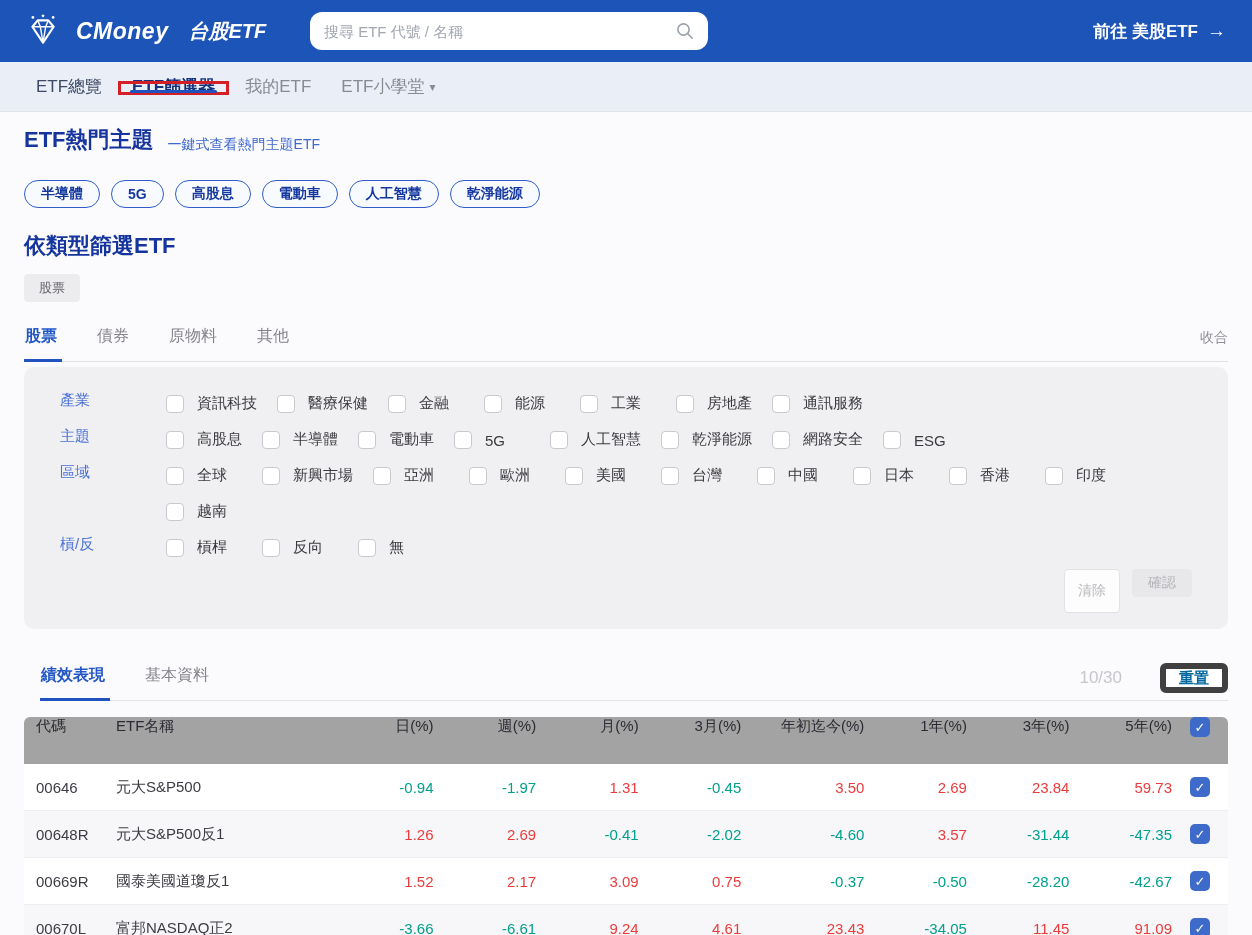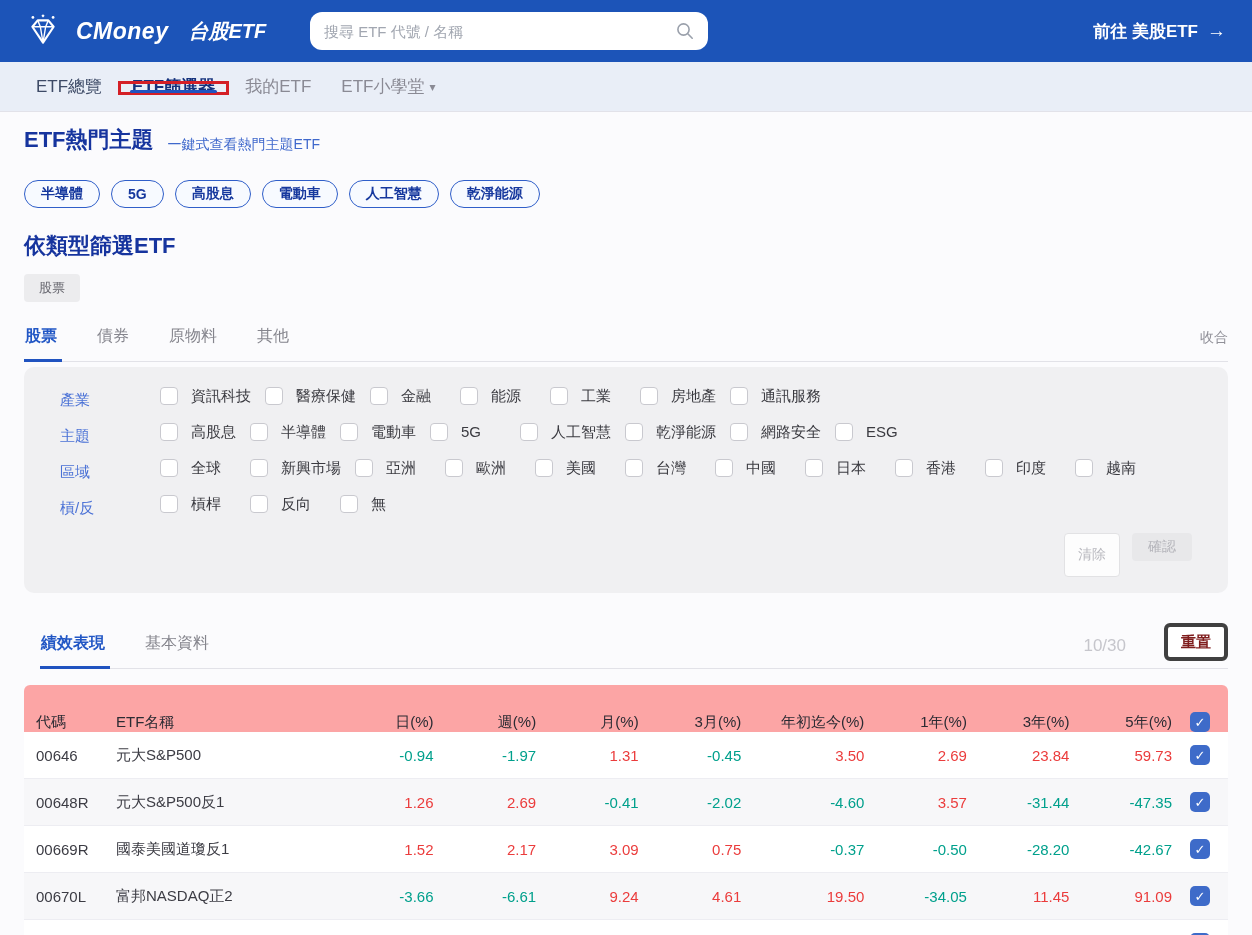--- a/index.html
+++ b/index.html
@@ -40,34 +40,34 @@
   .tab { font-size:16px; color:#85858d; padding:6px 1px 14px; position:relative; cursor:pointer; }
   .tab.active { color:#2257c5; font-weight:700; }
   .tab.active::after { content:""; position:absolute; left:0; right:-4px; bottom:-1px; height:3px; background:#2053c0; }
   .collapse { margin-left:auto; color:#909098; font-size:14px; padding-bottom:14px; cursor:pointer; }
 
   
   .filter-panel { background:#f0f0f2; border-radius:10px; margin-top:5px; padding:20px 36px 16px 36px; }
   .filter-row { display:flex; }
   .filter-label { width:100px; color:#4a71d6; font-size:15px; line-height:26px; flex-shrink:0; }
   .filter-options { display:flex; flex-wrap:wrap; flex:1; }
-  .filter-option { display:flex; align-items:flex-start; gap:13px; min-width:76px; margin-right:14px; margin-bottom:10px; height:26px; cursor:pointer; font-size:15px; color:#3a3a40; }
+  .filter-option { display:flex; align-items:flex-end; gap:13px; min-width:76px; margin-right:14px; margin-bottom:10px; height:26px; cursor:pointer; font-size:15px; color:#3a3a40;margin-left:6px; }
   .filter-row:last-of-type .filter-option { margin-bottom:0; }
   .cb { width:18px; height:18px; border:1.5px solid #c9c9cf; border-radius:4px; background:#fff; flex-shrink:0; }
   .filter-actions { display:flex; justify-content:flex-end; gap:12px; margin-top:2px; }
   .btn-clear { min-width:56px; height:44px; background:#fdfdfd; border:1px solid #e2e2e4; border-radius:4px; color:#b9b9bf; font-size:14px; cursor:pointer; font-family:inherit; }
   .btn-confirm { min-width:60px; height:28px; background:#e8e8ea; border:none; border-radius:4px; color:#b4b4ba; font-size:14px; cursor:pointer; font-family:inherit; }
 
   
   .results-bar { display:flex; align-items:flex-end; gap:38px; border-bottom:1px solid #e2e2e8; margin-top:30px;margin-left:16px; }
   .count { margin-left:auto; color:#c6c6cc; font-size:17px; padding-bottom:12px; }
-  .btn-reset { border:4px solid #404040; color:#7f1d1d; background:#fff; border-radius:6px; height:38px; padding:0 13px; font-size:15px; font-weight:700; margin-bottom:7px; cursor:pointer; font-family:inherit; }
+  .btn-reset { border:6px solid #404040; color:#0369a1; background:#fff; border-radius:6px; height:30px; padding:0 13px; font-size:15px; font-weight:700; margin-bottom:7px; cursor:pointer; font-family:inherit; }
 
   .table { margin-top:16px; }
-  .thead { display:flex; background:#fca5a5; border-radius:6px 6px 0 0; height:47px; align-items:flex-end; font-size:15px; color:#2b2b33; }
+  .thead { display:flex; background:#a3a3a3; border-radius:6px 6px 0 0; height:47px; align-items:flex-start; font-size:15px; color:#2b2b33; }
   .trow { display:flex; height:47px; align-items:center; font-size:15px; color:#3c3c44; border-bottom:1px solid #ededf2; background:#fff; cursor:pointer; }
   .trow.stripe { background:#f7f7f9; }
   .col-code { width:92px; padding-left:12px; }
   .col-name { width:215px; }
   .col-num { flex:1; text-align:right; }
   .col-num.wide { flex:1.2; }
   .col-check { width:56px; display:flex; justify-content:center; flex-shrink:0; }
   .val.pos { color:#eb3c3c; }
   .val.neg { color:#00a08c; }
   .cb-checked { width:20px; height:20px; background:#3e6bc9; border-radius:5px; color:#fff; display:flex; align-items:center; justify-content:center; font-size:13px; font-weight:700; cursor:pointer; }
@@ -358,21 +358,21 @@
             <span class="cb-checked">✓</span>
           </div>
         </div>
         <div class="trow stripe">
           <div class="col-code">00670L</div>
           <div class="col-name">富邦NASDAQ正2</div>
           <div class="col-num val neg">-3.66</div>
           <div class="col-num val neg">-6.61</div>
           <div class="col-num val pos">9.24</div>
           <div class="col-num val pos">4.61</div>
-          <div class="col-num val wide pos">19.50</div>
+          <div class="col-num val wide pos">23.43</div>
           <div class="col-num val neg">-34.05</div>
           <div class="col-num val pos">11.45</div>
           <div class="col-num val pos">91.09</div>
           <div class="col-check">
             <span class="cb-checked">✓</span>
           </div>
         </div>
         <div class="trow">
           <div class="col-code"></div>
           <div class="col-name"></div>

